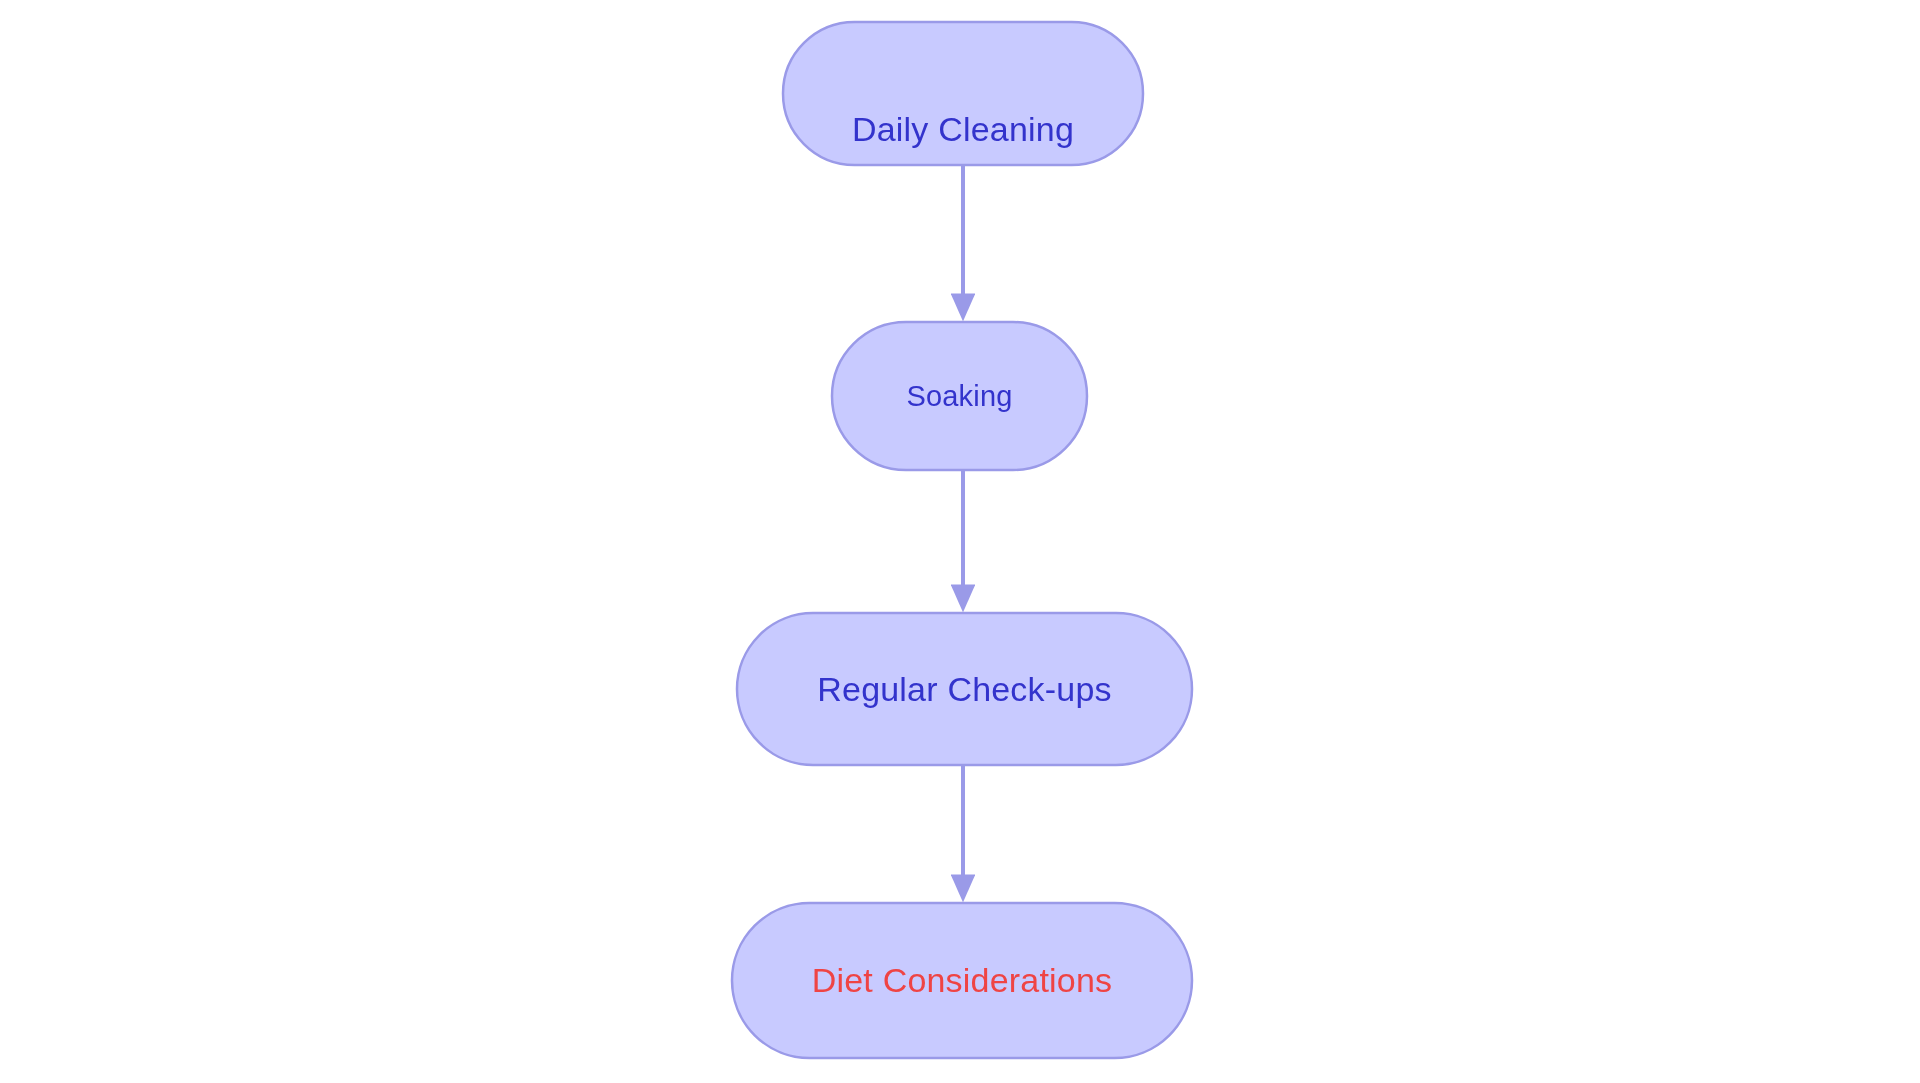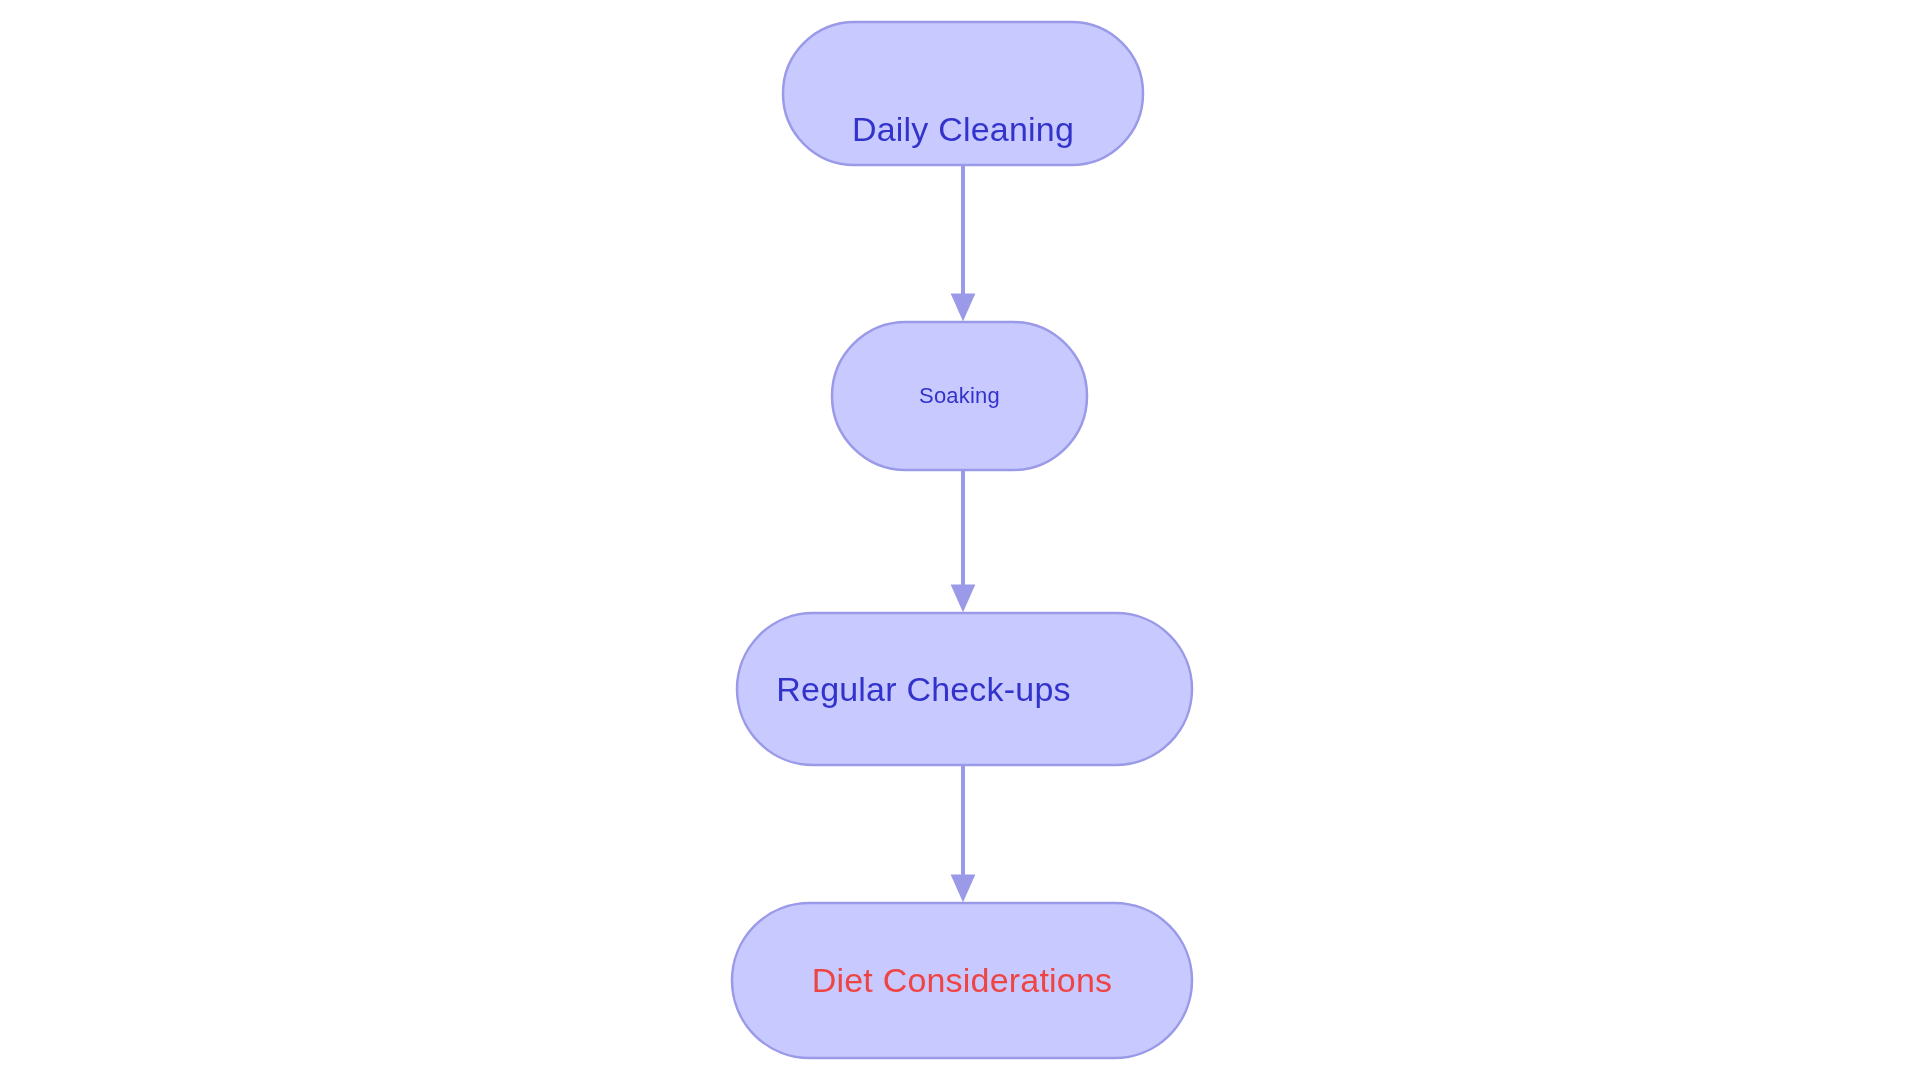--- a/index.html
+++ b/index.html
@@ -72,19 +72,19 @@
       <rect id="node-1-shape" x="832" y="322" width="255" height="148" rx="74" ry="74" fill="#c8caff" stroke="#9a9ae8" stroke-width="2.5"></rect>
 
       <rect id="node-2-shape" x="737" y="613" width="455" height="152" rx="76" ry="76" fill="#c8caff" stroke="#9a9ae8" stroke-width="2.5"></rect>
 
       <rect id="node-3-shape" x="732" y="903" width="460" height="155" rx="77.5" ry="77.5" fill="#c8caff" stroke="#9a9ae8" stroke-width="2.5"></rect>
     </g>
   </svg>
 
   <div class="node-label" id="node-0-label" style="left: 783px; top: 22px; width: 360px; height: 143px; font-size: 34px; color: rgb(51, 51, 204); margin-top: 36px;">Daily Cleaning</div>
 
-  <div class="node-label" id="node-1-label" style="left: 832px; top: 322px; width: 255px; height: 148px; font-size: 22px; color: rgb(51, 51, 204);">Soaking</div>
+  <div class="node-label" id="node-1-label" style="left: 832px; top: 322px; width: 255px; height: 148px; font-size: 29px; color: rgb(51, 51, 204);">Soaking</div>
 
-  <div class="node-label" id="node-2-label" style="left: 696px; top: 613px; width: 455px; height: 152px; font-size: 34px; color: rgb(51, 51, 204);">Regular Check-ups</div>
+  <div class="node-label" id="node-2-label" style="left: 737px; top: 613px; width: 455px; height: 152px; font-size: 34px; color: rgb(51, 51, 204);">Regular Check-ups</div>
 
   <div class="node-label" id="node-3-label" style="left: 732px; top: 903px; width: 460px; height: 155px; font-size: 34px; color: #ef4444;">Diet Considerations</div>
 
 </div>
 
 </body></html>

